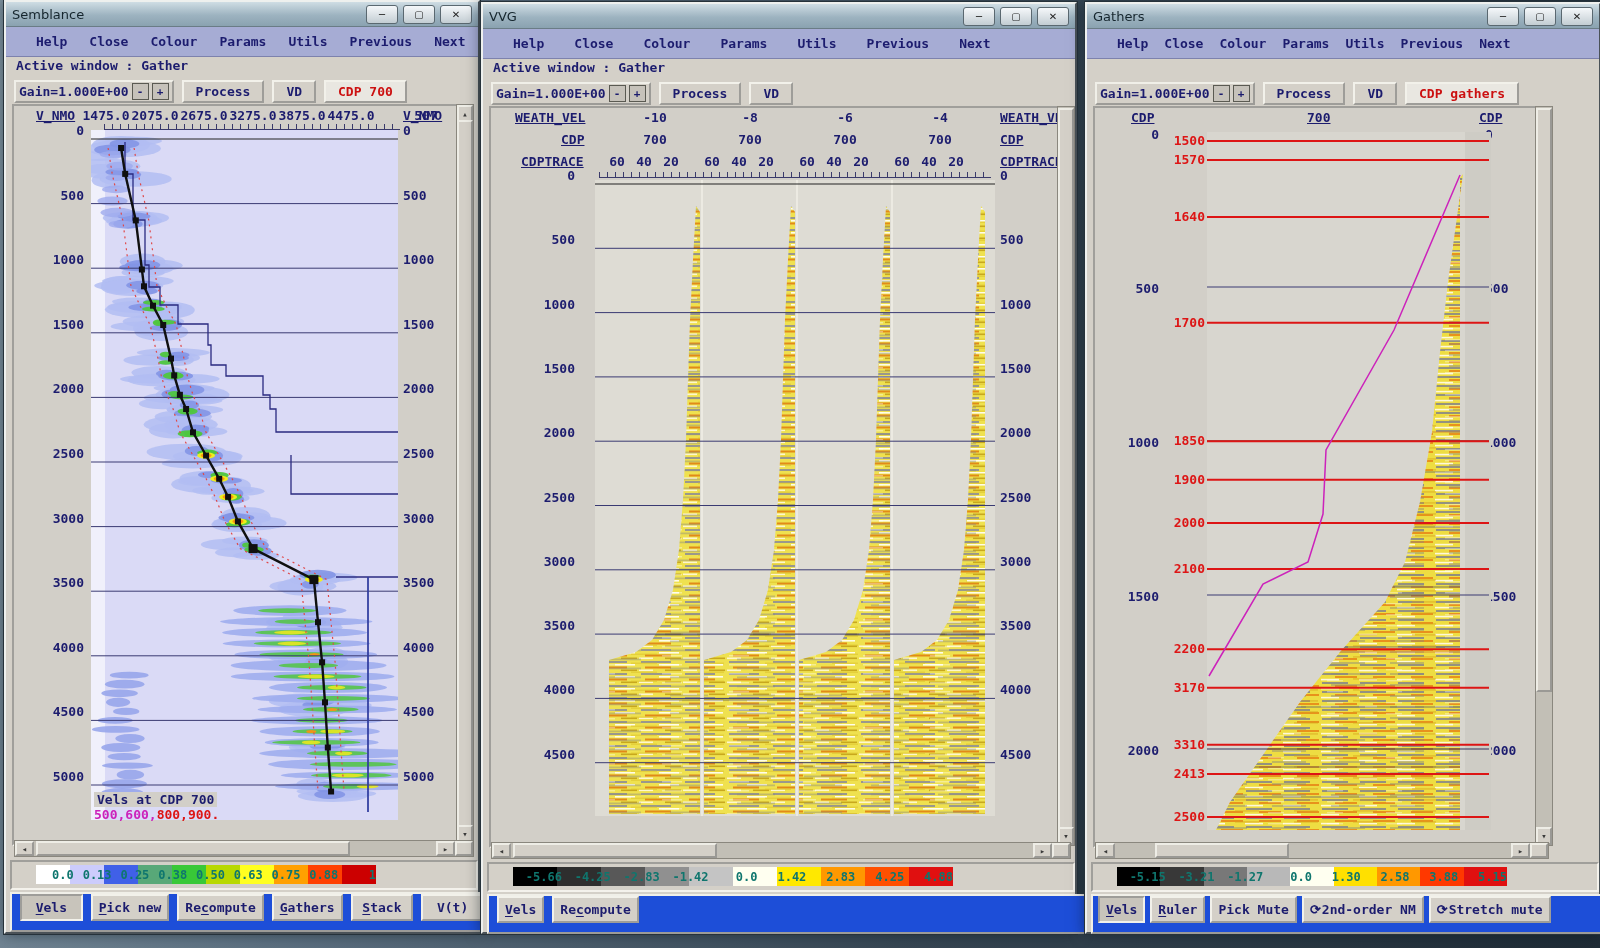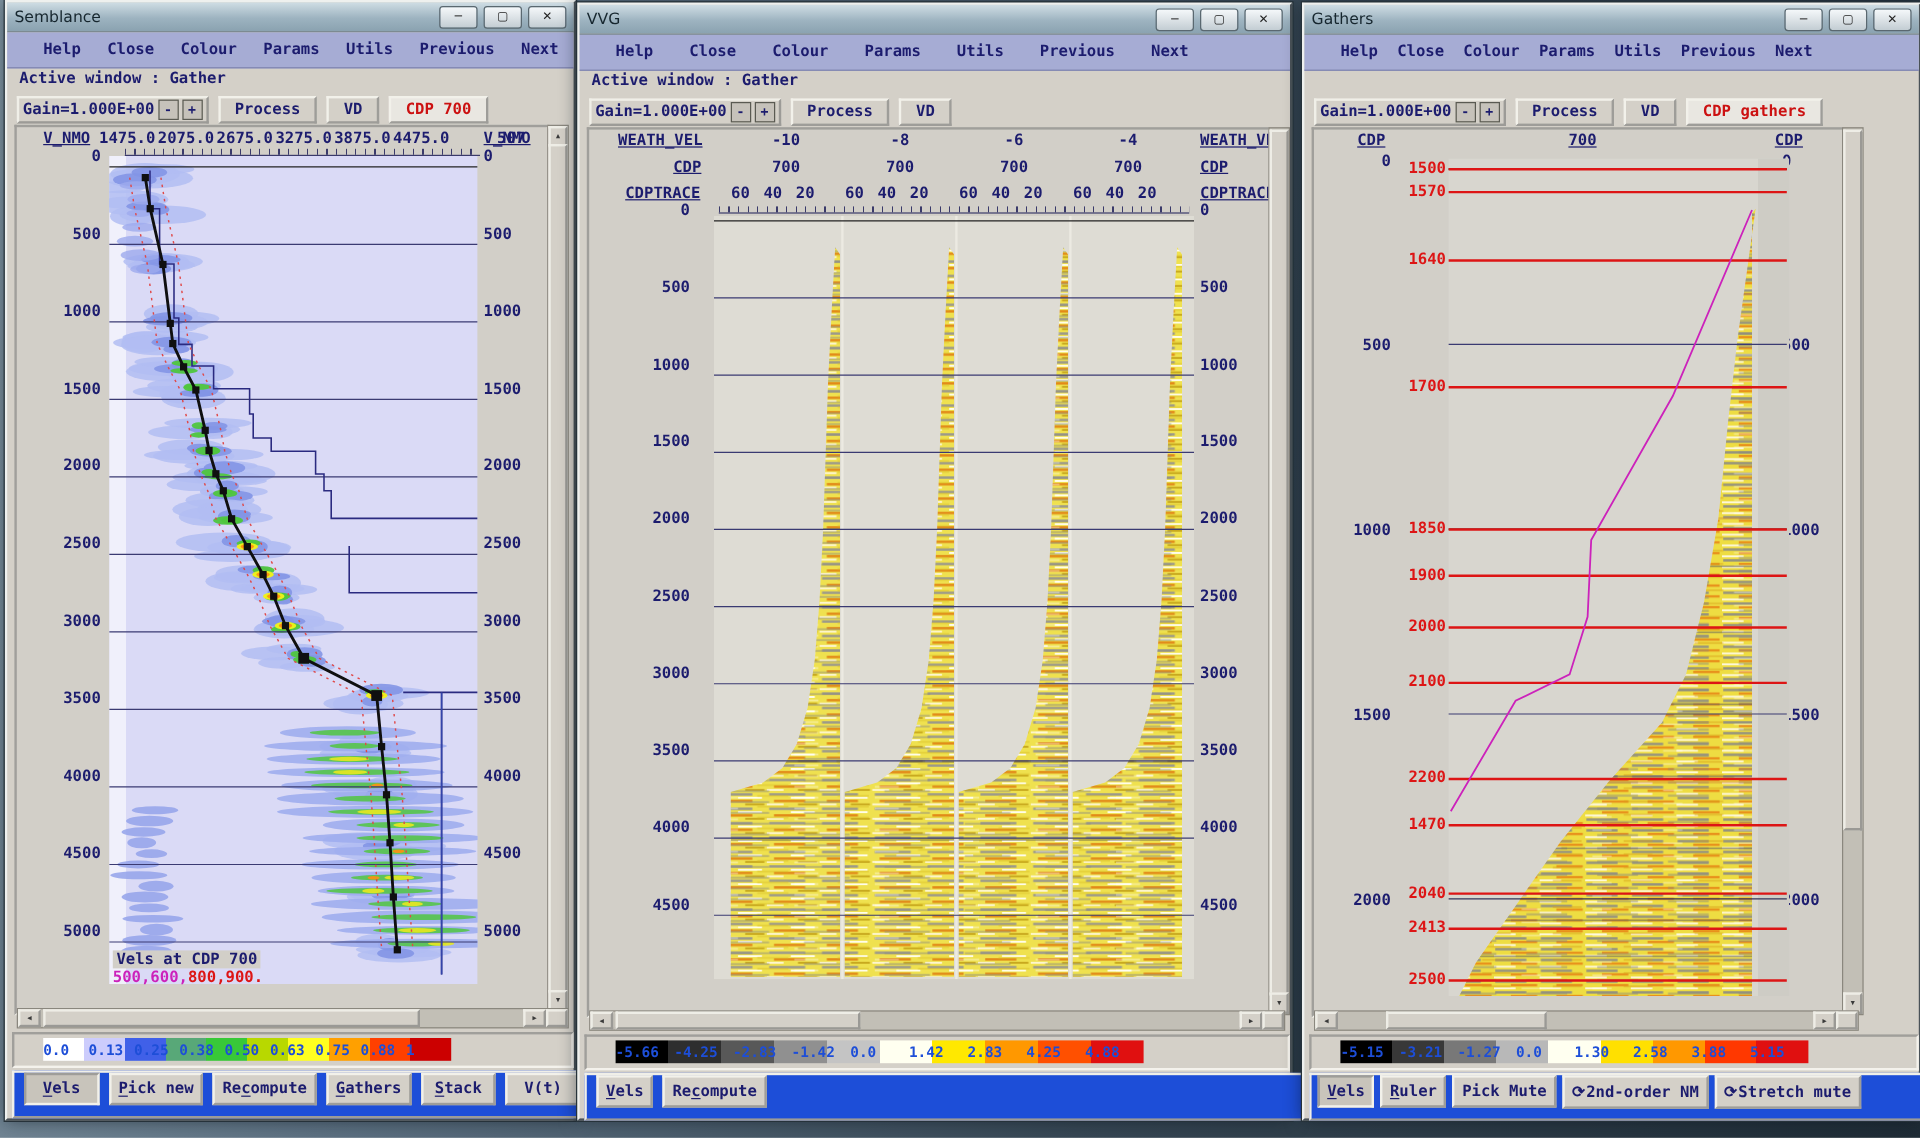--- a/index.html
+++ b/index.html
@@ -49,21 +49,21 @@
   .vscroll{position:absolute;width:16px;border:1px solid #8a877e;background:#c2bfb6;}
   .sb-arrow{width:15px;display:flex;align-items:center;justify-content:center;
     font-size:9px;color:#3a3a3a;border:2px outset #eeede6;background:#d4d0c8;}
   .sb-arrow.v{position:absolute;left:0;right:0;width:auto;height:14px;}
   .sb-track{flex:1;position:relative;}
   .sb-thumb{position:absolute;border:2px outset #eeede6;background:#d4d0c8;}
   .sb-corner{width:14px;border:2px outset #eeede6;background:#d4d0c8;}
   .cbar{position:absolute;border:2px inset #f4f2ec;background:#d4d0c8;height:26px;}
   .cbar-bar{position:absolute;top:3px;height:19px;}
   .cbar-labels{position:absolute;top:3px;height:19px;display:flex;align-items:center;}
-  .cbar-labels>span{flex:1;text-align:left;font:bold 12px "DejaVu Sans Mono",monospace;color:#1d4ed8;}
+  .cbar-labels>span{flex:1;text-align:right;font:bold 12px "DejaVu Sans Mono",monospace;color:#0f766e;}
   .btnrow{position:absolute;height:36px;border:2px outset #f0efe8;background:#1d4ed8;
     display:flex;align-items:flex-start;gap:8px;padding:0 8px;}
   .pushbtn{border:2px outset #f2f1ea;background:#d4d0c8;font:bold 13px "DejaVu Sans Mono",monospace;
     color:#1c1c6e;padding:4px 6px;text-align:center;white-space:nowrap;}
   .btnrow.fill>.pushbtn{flex:1;}
   .pushbtn.pressed{border-style:inset;background:#c8c4bb;}
   .refresh-ic{font-weight:bold;margin-right:1px;}
   u{text-underline-offset:2px;}
 </style>
 </head>
@@ -697,22 +697,22 @@
   <div id="g-picklabels" style="position:absolute;left:74px;top:0;width:44px;height:928px">
       <div style="position: absolute; right: 0px; font: bold 13px &quot;DejaVu Sans Mono&quot;, monospace; color: rgb(221, 21, 21); top: 129px;">1500</div>
       <div style="position: absolute; right: 0px; font: bold 13px &quot;DejaVu Sans Mono&quot;, monospace; color: rgb(221, 21, 21); top: 148px;">1570</div>
       <div style="position: absolute; right: 0px; font: bold 13px &quot;DejaVu Sans Mono&quot;, monospace; color: rgb(221, 21, 21); top: 205px;">1640</div>
       <div style="position: absolute; right: 0px; font: bold 13px &quot;DejaVu Sans Mono&quot;, monospace; color: rgb(221, 21, 21); top: 311px;">1700</div>
       <div style="position: absolute; right: 0px; font: bold 13px &quot;DejaVu Sans Mono&quot;, monospace; color: rgb(221, 21, 21); top: 429px;">1850</div>
       <div style="position: absolute; right: 0px; font: bold 13px &quot;DejaVu Sans Mono&quot;, monospace; color: rgb(221, 21, 21); top: 468px;">1900</div>
       <div style="position: absolute; right: 0px; font: bold 13px &quot;DejaVu Sans Mono&quot;, monospace; color: rgb(221, 21, 21); top: 511px;">2000</div>
       <div style="position: absolute; right: 0px; font: bold 13px &quot;DejaVu Sans Mono&quot;, monospace; color: rgb(221, 21, 21); top: 557px;">2100</div>
       <div style="position: absolute; right: 0px; font: bold 13px &quot;DejaVu Sans Mono&quot;, monospace; color: rgb(221, 21, 21); top: 637px;">2200</div>
-      <div style="position: absolute; right: 0px; font: bold 13px &quot;DejaVu Sans Mono&quot;, monospace; color: rgb(221, 21, 21); top: 676px;">1470</div>
-      <div style="position: absolute; right: 0px; font: bold 13px &quot;DejaVu Sans Mono&quot;, monospace; color: rgb(221, 21, 21); top: 733px;">2040</div>
+      <div style="position: absolute; right: 0px; font: bold 13px &quot;DejaVu Sans Mono&quot;, monospace; color: rgb(221, 21, 21); top: 676px;">3170</div>
+      <div style="position: absolute; right: 0px; font: bold 13px &quot;DejaVu Sans Mono&quot;, monospace; color: rgb(221, 21, 21); top: 733px;">3310</div>
       <div style="position: absolute; right: 0px; font: bold 13px &quot;DejaVu Sans Mono&quot;, monospace; color: rgb(221, 21, 21); top: 762px;">2413</div>
       <div style="position: absolute; right: 0px; font: bold 13px &quot;DejaVu Sans Mono&quot;, monospace; color: rgb(221, 21, 21); top: 805px;">2500</div>
     </div>
   <svg id="svg3" class="plot-svg" style="left:120px;top:128px" width="284" height="698" viewBox="0 0 284 698">
       <defs>
         <pattern id="p3a" width="38" height="9" patternUnits="userSpaceOnUse">
           <rect width="38" height="9" fill="#eedd42"></rect>
           <rect x="1" y="1" width="26" height="2" fill="#94927f"></rect>
           <rect x="14" y="4" width="22" height="2" fill="#e8921c"></rect>
           <rect x="0" y="6.8" width="18" height="1.6" fill="#fdf8da"></rect>

